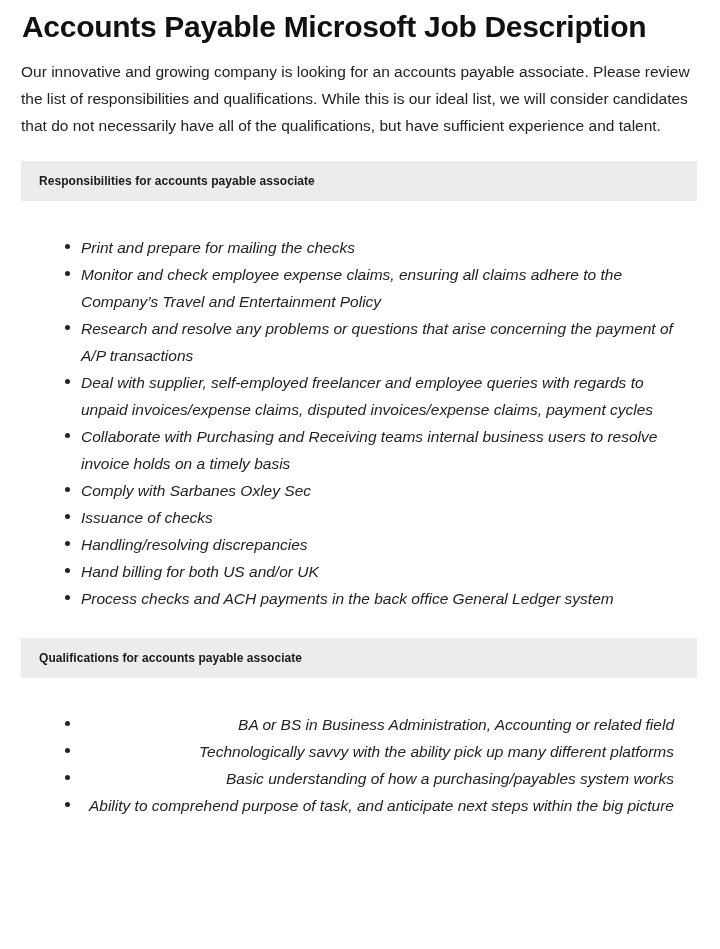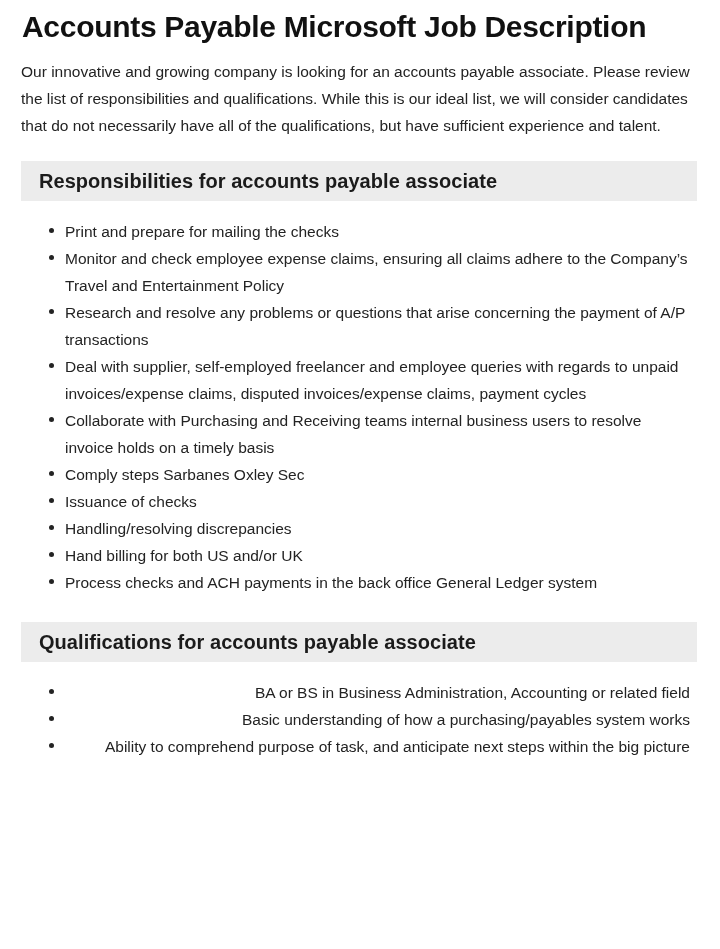--- a/index.html
+++ b/index.html
@@ -43,30 +43,31 @@
   }
   .section-bar {
     margin: 0 23px 0 21px;
     background: #ececec;
     height: 40px;
     display: flex;
     align-items: center;
   }
   .section-bar-label {
     padding-left: 18px;
-    font-size: 20px;
+    font-size: 12px;
     font-weight: 700;
     color: #1b1b1b;
     letter-spacing: 0.05px;
   }
   ul.bullets {
     list-style: none;
-    margin: 0;
+    margin: 16px;
     padding: 8px;
     padding-top: 17px;
+    font-style: italic;
   }
   ul.bullets li {
     position: relative;
     margin: 0;
     padding: 0 22px 0 57px;
     font-size: 15.5px;
     line-height: 27px;
     color: #232323;
   }
   ul.bullets li .dot {
@@ -112,21 +113,21 @@
       <li>
         <span class="dot"></span>
         <span>Deal with supplier, self-employed freelancer and employee queries with regards to unpaid invoices/expense claims, disputed invoices/expense claims, payment cycles</span>
       </li>
       <li>
         <span class="dot"></span>
         <span>Collaborate with Purchasing and Receiving teams internal business users to resolve invoice holds on a timely basis</span>
       </li>
       <li>
         <span class="dot"></span>
-        <span>Comply steps Sarbanes Oxley Sec</span>
+        <span>Comply with Sarbanes Oxley Sec</span>
       </li>
       <li>
         <span class="dot"></span>
         <span>Issuance of checks</span>
       </li>
       <li>
         <span class="dot"></span>
         <span>Handling/resolving discrepancies</span>
       </li>
       <li>
@@ -144,20 +145,24 @@
     <div class="section-bar">
       <span class="section-bar-label">Qualifications for accounts payable associate</span>
     </div>
     <ul class="bullets">
       <li>
         <span class="dot"></span>
         <span>BA or BS in Business Administration, Accounting or related field</span>
       </li>
       <li>
         <span class="dot"></span>
+        <span>Technologically savvy with the ability pick up many different platforms</span>
+      </li>
+      <li>
+        <span class="dot"></span>
         <span>Basic understanding of how a purchasing/payables system works</span>
       </li>
       <li>
         <span class="dot"></span>
         <span>Ability to comprehend purpose of task, and anticipate next steps within the big picture</span>
       </li>
     </ul>
   </section>
 
 </div>

